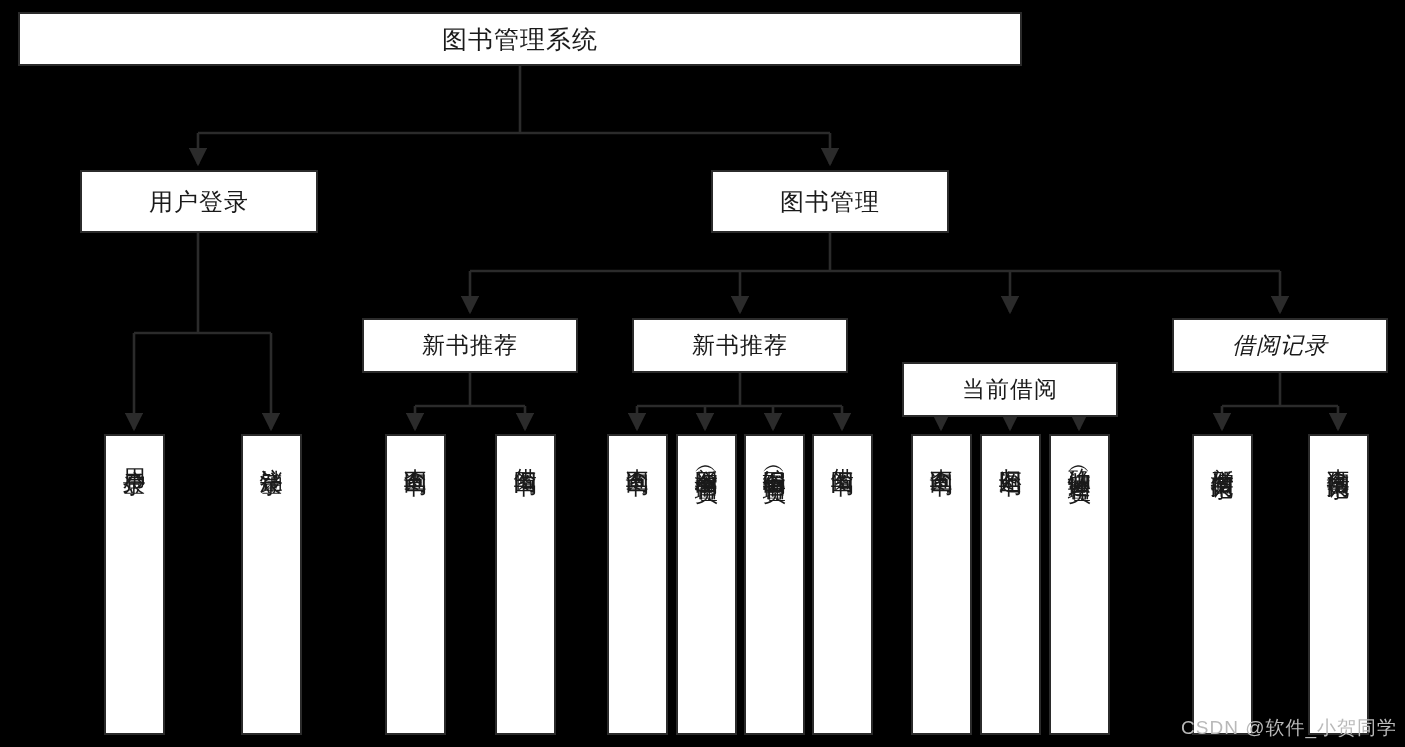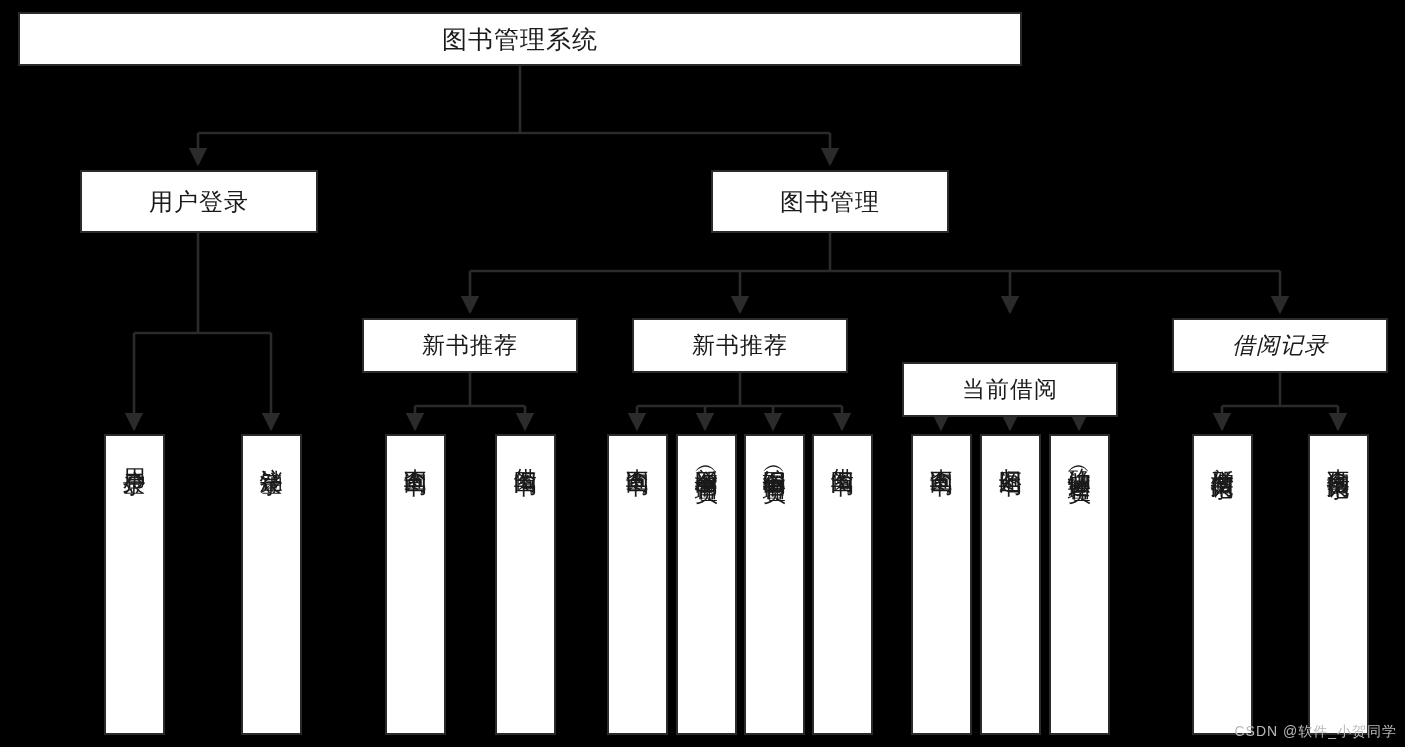--- a/index.html
+++ b/index.html
@@ -61,21 +61,21 @@
     display: block;
   }
   .htext {
     white-space: nowrap;
     letter-spacing: 1px;
   }
   #watermark {
     position: absolute;
     right: 8px;
     bottom: 6px;
-    font-size: 14px;
+    font-size: 19px;
     color: #b9b9b9;
     letter-spacing: 1px;
     white-space: nowrap;
     z-index: 6;
     font-family: "Liberation Sans", "DejaVu Sans", sans-serif;
   }
 </style>
 </head>
 <body>
 

